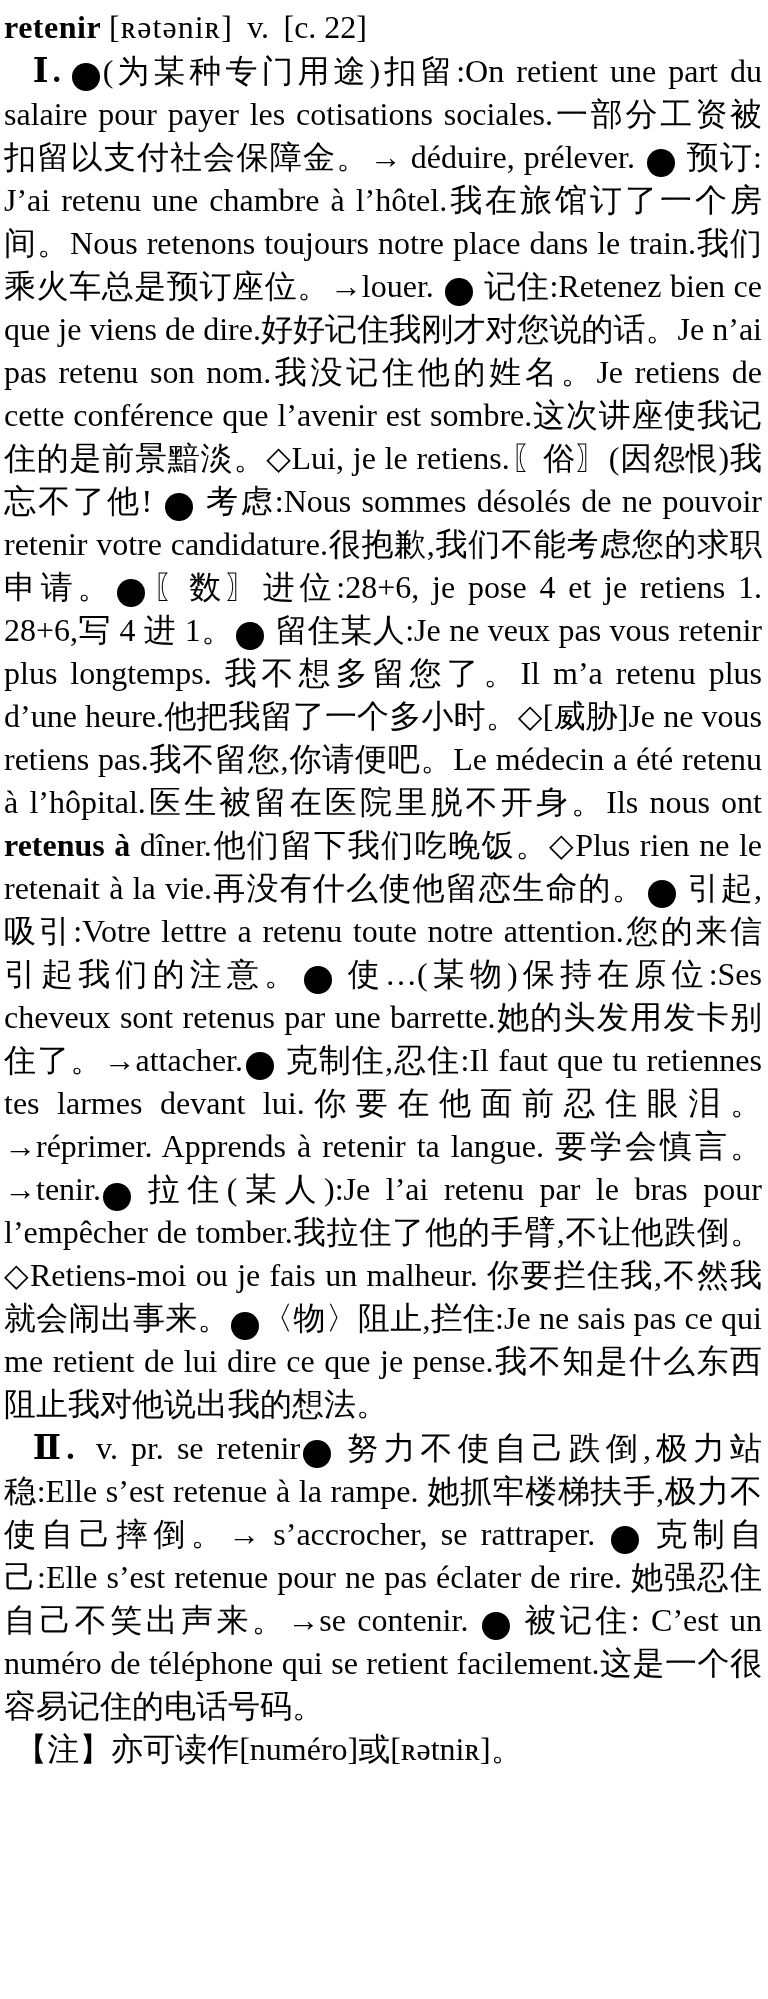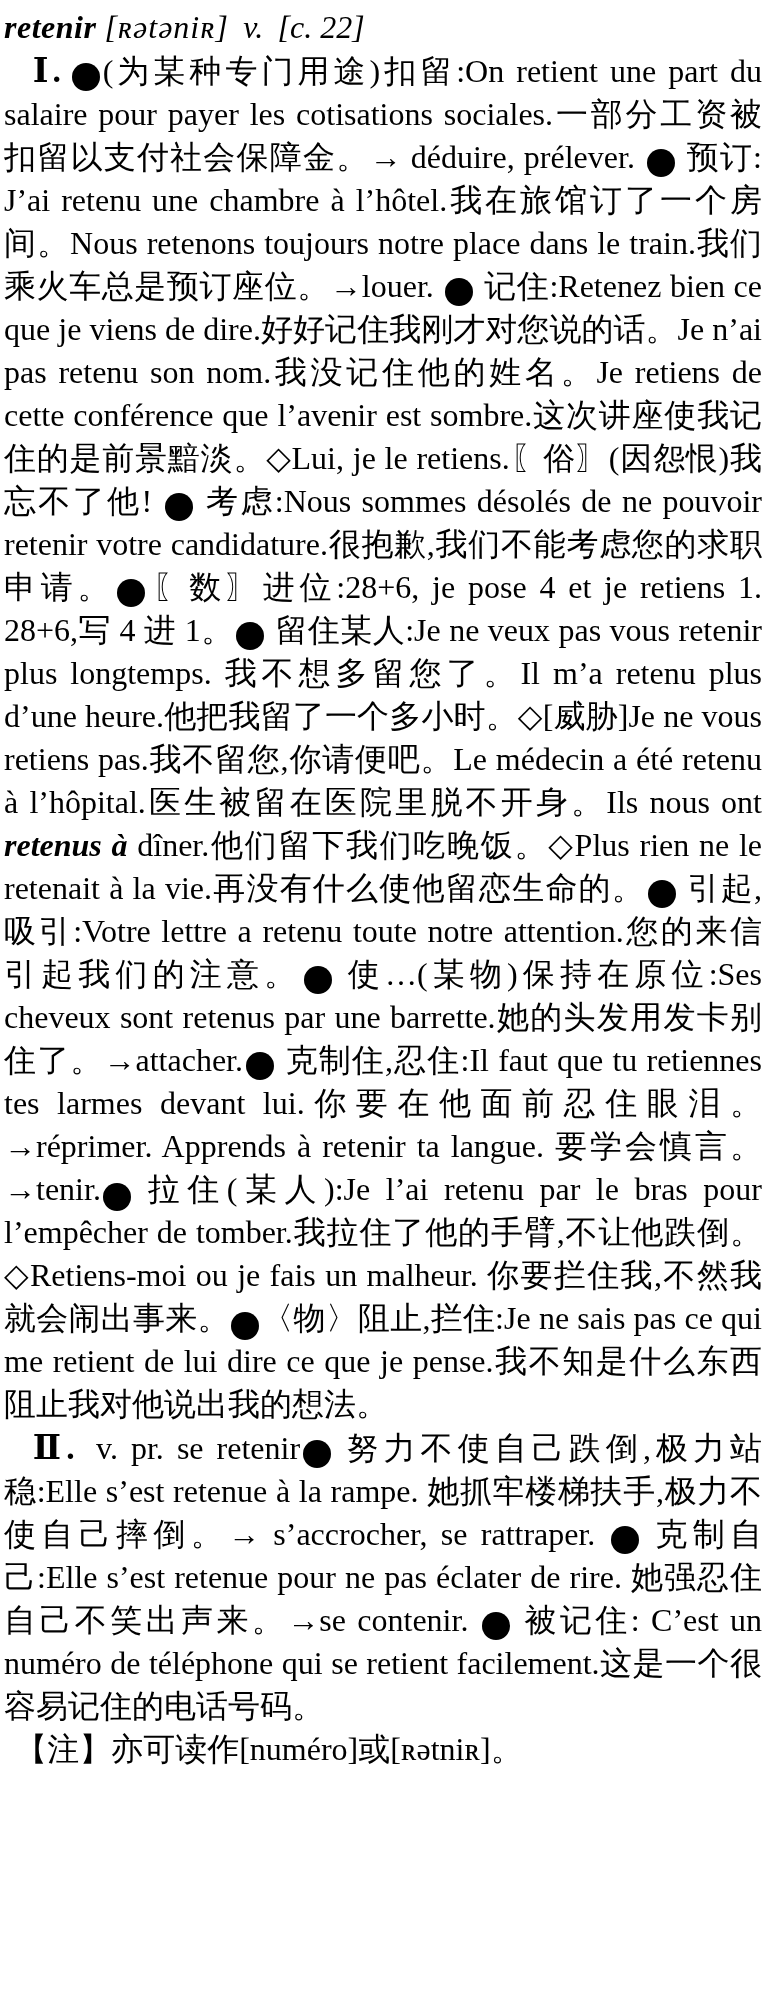--- a/index.html
+++ b/index.html
@@ -17,39 +17,39 @@
     line-height: 43px;
   }
   .page {
     padding: 6px 6px 0 4px;
   }
   p.para {
     margin: 0;
     text-align: justify;
     text-justify: inter-ideograph;
   }
-  p.headline { text-indent: 0; white-space: nowrap; font-style: italic; }
+  p.headline { text-indent: 0; white-space: nowrap; }
   p.section  { text-indent: 0.9em; }
   p.note     { text-indent: 0.35em; }
 
   .headword {
     font-weight: bold;
     letter-spacing: 0.5px;
   }
   .phonetic { letter-spacing: 1px; margin-left: 0.25em; }
   .pos      { margin-left: 0.45em; }
   .conj     { margin-left: 0.45em; }
 
   .numeral {
     font-weight: bold;
     font-size: 1.05em;
     padding-right: 0.25em;
   }
   .bold { font-weight: normal; }
-  .bi   { font-weight: bold; font-style: italic; }
+  .bi   { font-weight: bold; }
   .t    { }
 
   .num {
     display: inline-block;
     width: 28px;
     height: 28px;
     border-radius: 50%;
     background: #000000;
     color: #ffffff;
     font-family: "DejaVu Sans", "Liberation Sans", sans-serif;

